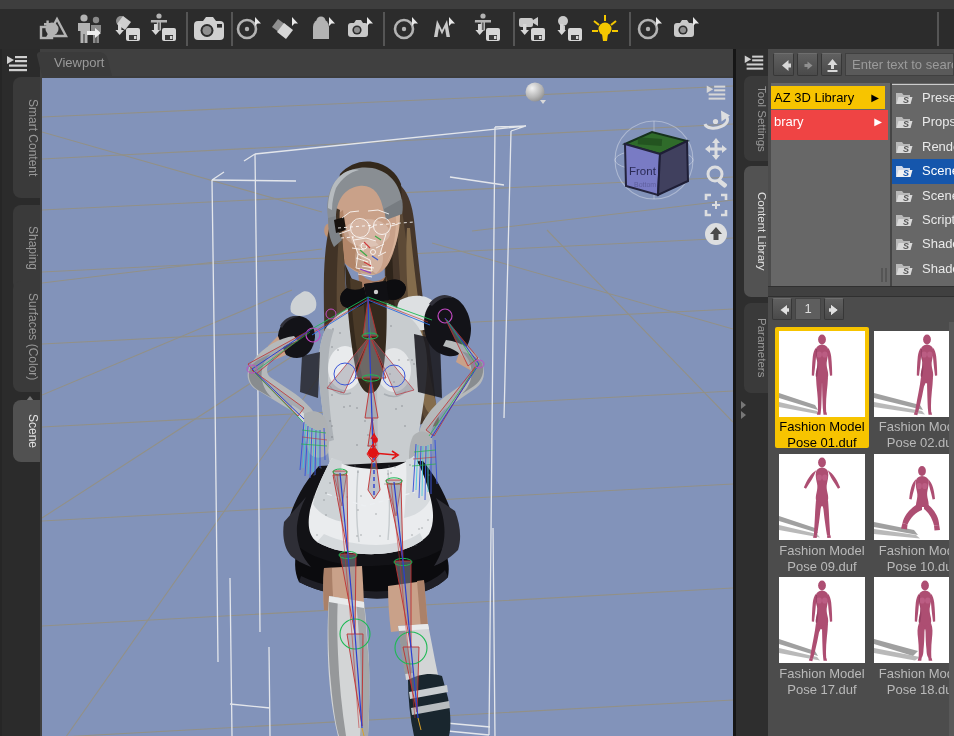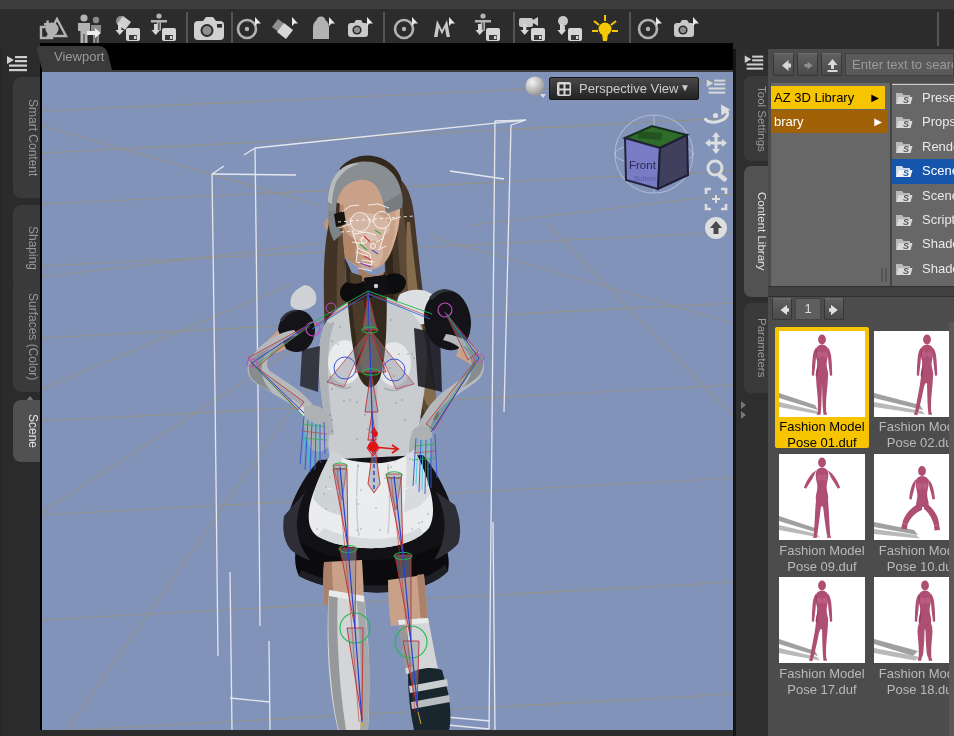--- a/index.html
+++ b/index.html
@@ -184,21 +184,21 @@
       <rect x="5" y="16" width="18" height="2.2" fill="#cfcfcf"></rect>
     </svg>
     <div class="abs vtext" style="left:13px;top:28px;width:27px;height:121px;background:#3a3a3a;border-radius:8px 0 0 8px;color:#989898;font-size:12px;">Smart Content</div>
     <div class="abs vtext" style="left:13px;top:156px;width:27px;height:86px;background:#3a3a3a;border-radius:8px 0 0 8px;color:#989898;font-size:12px;">Shaping</div>
     <div class="abs vtext" style="left:13px;top:232px;width:27px;height:111px;background:#3a3a3a;border-radius:8px 0 0 8px;color:#989898;font-size:12px;">Surfaces (Color)</div>
     <div class="abs" style="left:26px;top:347px;width:0;height:0;border-left:4px solid transparent;border-right:4px solid transparent;border-bottom:5px solid #777;"></div>
     <div class="abs" style="left:26px;top:355px;width:0;height:0;border-left:4px solid transparent;border-right:4px solid transparent;border-top:5px solid #777;"></div>
     <div class="abs vtext" style="left:13px;top:351px;width:27px;height:62px;background:#515151;border-radius:8px 0 0 8px;color:#e2e2e2;font-size:12px;">Scene</div>
   </div>
 
-  <div class="abs" id="vpcol" style="left:40px;top:43px;width:693px;height:687px;background:#000000;">
+  <div class="abs" id="vpcol" style="left:40px;top:49px;width:693px;height:687px;background:#404040;">
 
     <div class="abs" style="left:2px;top:3px;width:70px;height:24px;background:#3b3b3b;border-radius:4px 7px 0 0;transform:skewX(14deg);transform-origin:bottom left;"></div>
     <div class="abs" style="left:14px;top:6px;color:#9a9a9a;font-size:13px;">Viewport</div>
 
     <div class="abs" id="vpcanvas" style="left:2px;top:27px;width:691px;height:660px;background:#8293ba;border-top:2px solid #3c3c3c;">
       <svg width="691" height="658" viewBox="0 0 691 658" style="display:block">
 
         <clipPath id="belowHorizon">
             <polygon points="0,34 691,14 691,658 0,658"></polygon>
           </clipPath>
@@ -527,31 +527,20 @@
               <radialGradient id="sph" cx="0.35" cy="0.3" r="0.9">
                 <stop offset="0" stop-color="#f2f2f2"></stop>
                 <stop offset="0.55" stop-color="#b5b5b5"></stop>
                 <stop offset="1" stop-color="#7a7a7a"></stop>
               </radialGradient>
             </defs>
             <circle cx="11" cy="11" r="9.5" fill="url(#sph)"></circle>
             <path d="M16 19 l6 0 -3 4 z" fill="#d9d9d9"></path>
           </svg>
       </div>
-      <div class="abs" style="left:507px;top:5px;width:150px;height:23px;background:linear-gradient(#484848,#232323);border:1px solid #161616;border-radius:2px;">
-        <svg class="abs" style="left:6px;top:3px;" width="17" height="17" viewBox="0 0 17 17">
-            <rect x="1" y="1" width="14" height="14" rx="2" fill="#d6d6d6"></rect>
-            <rect x="3.5" y="3.5" width="4" height="4" fill="#2c2c2c"></rect>
-            <rect x="9.5" y="3.5" width="4" height="4" fill="#2c2c2c"></rect>
-            <rect x="3.5" y="9.5" width="4" height="4" fill="#2c2c2c"></rect>
-            <rect x="9.5" y="9.5" width="4" height="4" fill="#2c2c2c"></rect>
-          </svg>
-        <span class="abs" style="left:29px;top:3px;font-size:13px;color:#cccccc;">Perspective View</span>
-        <span class="abs" style="right:8px;top:4px;font-size:10px;color:#cccccc;">▼</span>
-      </div>
       <svg class="abs" style="left:662px;top:4px;" width="24" height="22" viewBox="0 0 26 22">
         <path d="M3 3 l7 4 -7 4 z" fill="#d6d6d6"></path>
         <rect x="11" y="3" width="12" height="2.2" fill="#d6d6d6"></rect>
         <rect x="11" y="7" width="12" height="2.2" fill="#d6d6d6"></rect>
         <rect x="5" y="11.5" width="18" height="2.2" fill="#d6d6d6"></rect>
         <rect x="5" y="16" width="18" height="2.2" fill="#d6d6d6"></rect>
       </svg>
 
       <svg class="abs" style="left:658px;top:32px;" width="33" height="140" viewBox="0 0 33 140">
         <g fill="#dddee0" stroke="none">
@@ -611,21 +600,21 @@
         </svg></div>
     <div class="abs navbtn" style="left:53px;top:4px;width:21px;height:23px;"><svg width="21" height="23">
           <path d="M10.5 5 L15.5 11 L12 11 L12 15 L9 15 L9 11 L5.5 11 Z" fill="#d8d8d8"></path>
           <rect x="5.5" y="16" width="10" height="2" fill="#d8d8d8"></rect>
         </svg></div>
     <div class="abs" style="left:77px;top:4px;width:109px;height:23px;background:#5a5a5a;border:1px solid #404040;color:#9b9b9b;font-size:13px;line-height:21px;padding-left:6px;white-space:nowrap;overflow:hidden;">Enter text to search by</div>
 
     <div class="abs" style="left:3px;top:34px;width:183px;height:203px;background:#676767;"></div>
 
     <div class="abs" style="left:3px;top:37px;width:114px;height:23px;background:#f7c400;color:#000;font-size:13px;line-height:23px;padding-left:3px;white-space:nowrap;">AZ 3D Library<span style="position:absolute;right:6px;top:0;color:#000;font-size:10px;">▶</span></div>
-    <div class="abs" style="left:3px;top:61px;width:117px;height:23px;background:#a16207;color:#fff;font-size:13px;line-height:23px;padding-left:3px;white-space:nowrap;">brary<span style="position:absolute;right:6px;top:0;color:#fff;font-size:10px;">▶</span></div>
+    <div class="abs" style="left:3px;top:61px;width:117px;height:30px;background:#ef4444;color:#fff;font-size:13px;line-height:23px;padding-left:3px;white-space:nowrap;">brary<span style="position:absolute;right:6px;top:0;color:#fff;font-size:10px;">▶</span></div>
 
     <div class="abs" style="left:122px;top:34px;width:2px;height:203px;background:#454545;"></div>
 
     <div class="abs" style="left:124px;top:35px;width:62px;height:1px;background:#cccccc;"></div>
     <div id="folders" class="abs" style="left:124px;top:37px;width:62px;">
       <div class="frow">
           <svg width="20" height="16" viewBox="0 0 20 16">
             <path d="M1 3 L7 3 L8.5 5 L15 5 L15 14 L1 14 Z" fill="#b9b9b9"></path>
             <path d="M3.5 7 L17.5 7 L15.5 14 L1.5 14 Z" fill="#d9d9d9"></path>
             <text x="8" y="13" font-size="9" font-style="italic" font-weight="bold" fill="#555">S</text>

